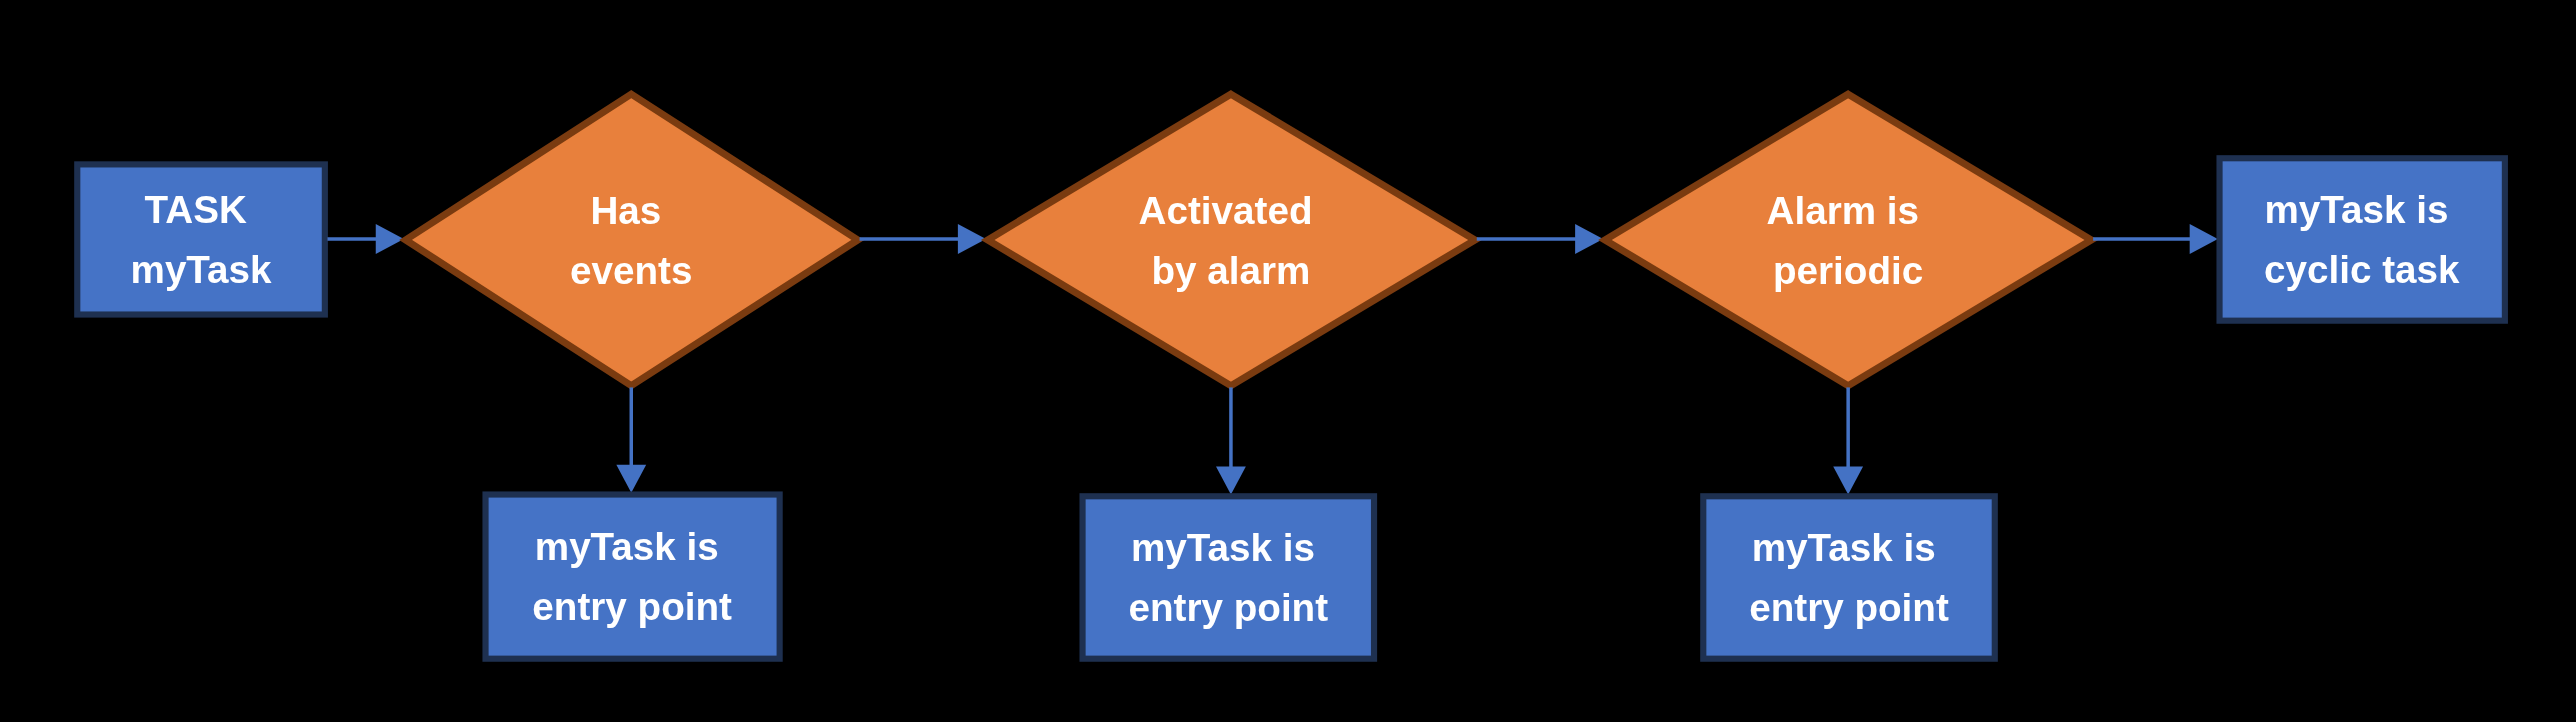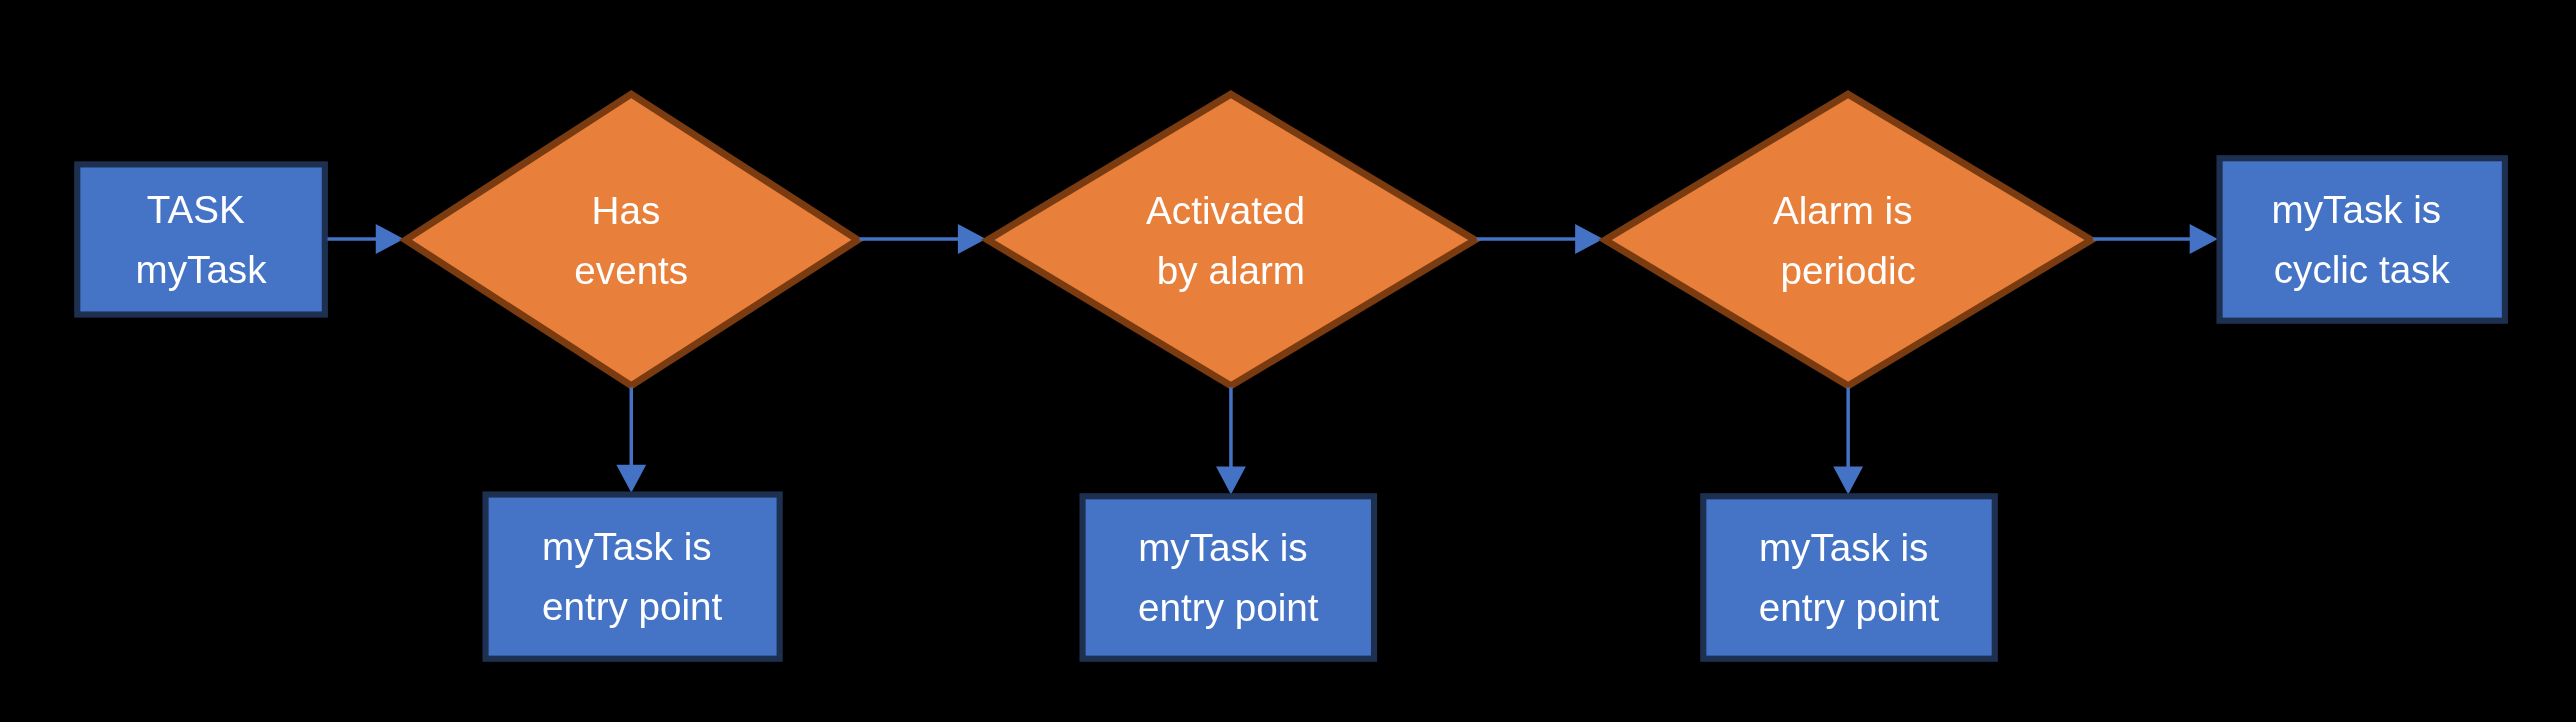--- a/index.html
+++ b/index.html
@@ -4,21 +4,21 @@
 <style>
   html, body {
     margin: 0;
     padding: 0;
     width: 2576px;
     height: 723px;
     background: #000000;
     overflow: hidden;
     font-family: "Liberation Sans", sans-serif;
   }
-  .canvas-wrap { width: 2112px; height: 723px; }
+  .canvas-wrap { width: 2112px; height: 723px; font-weight: bold; }
   svg { display: block; }
   .process {
     fill: var(--process-fill, #4573C6);
     stroke: var(--process-border, #1E3050);
     stroke-width: 7;
   }
   .decision {
     fill: var(--decision-fill, #E8803C);
     stroke: var(--decision-border, #7A3B10);
     stroke-width: 8;

